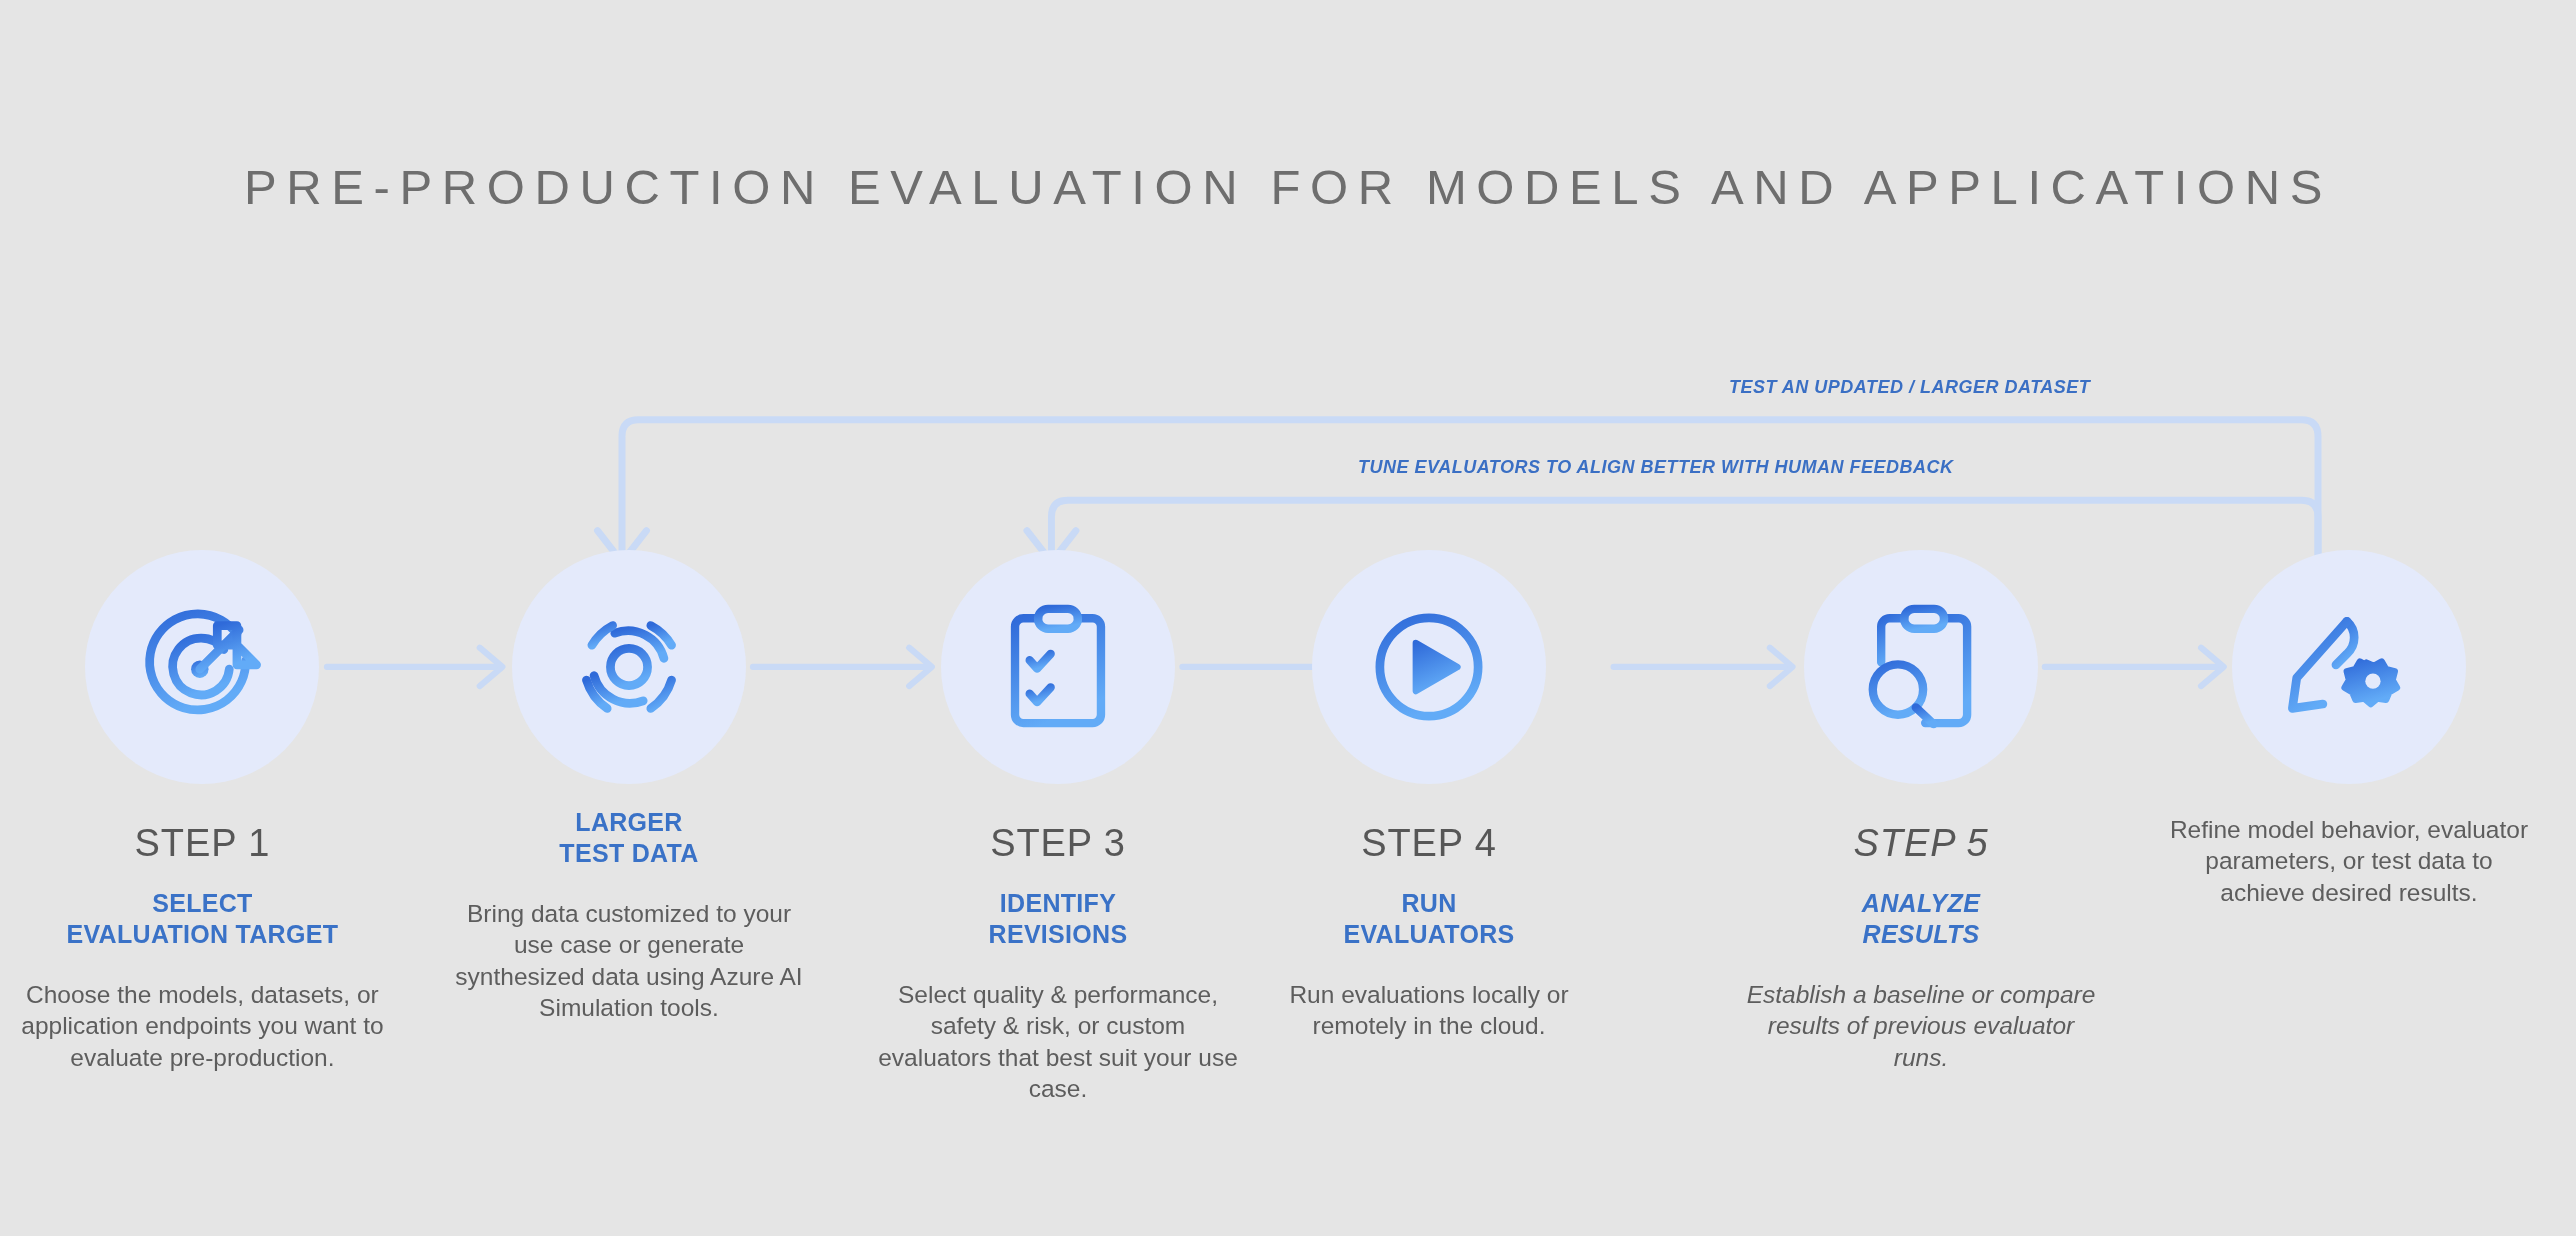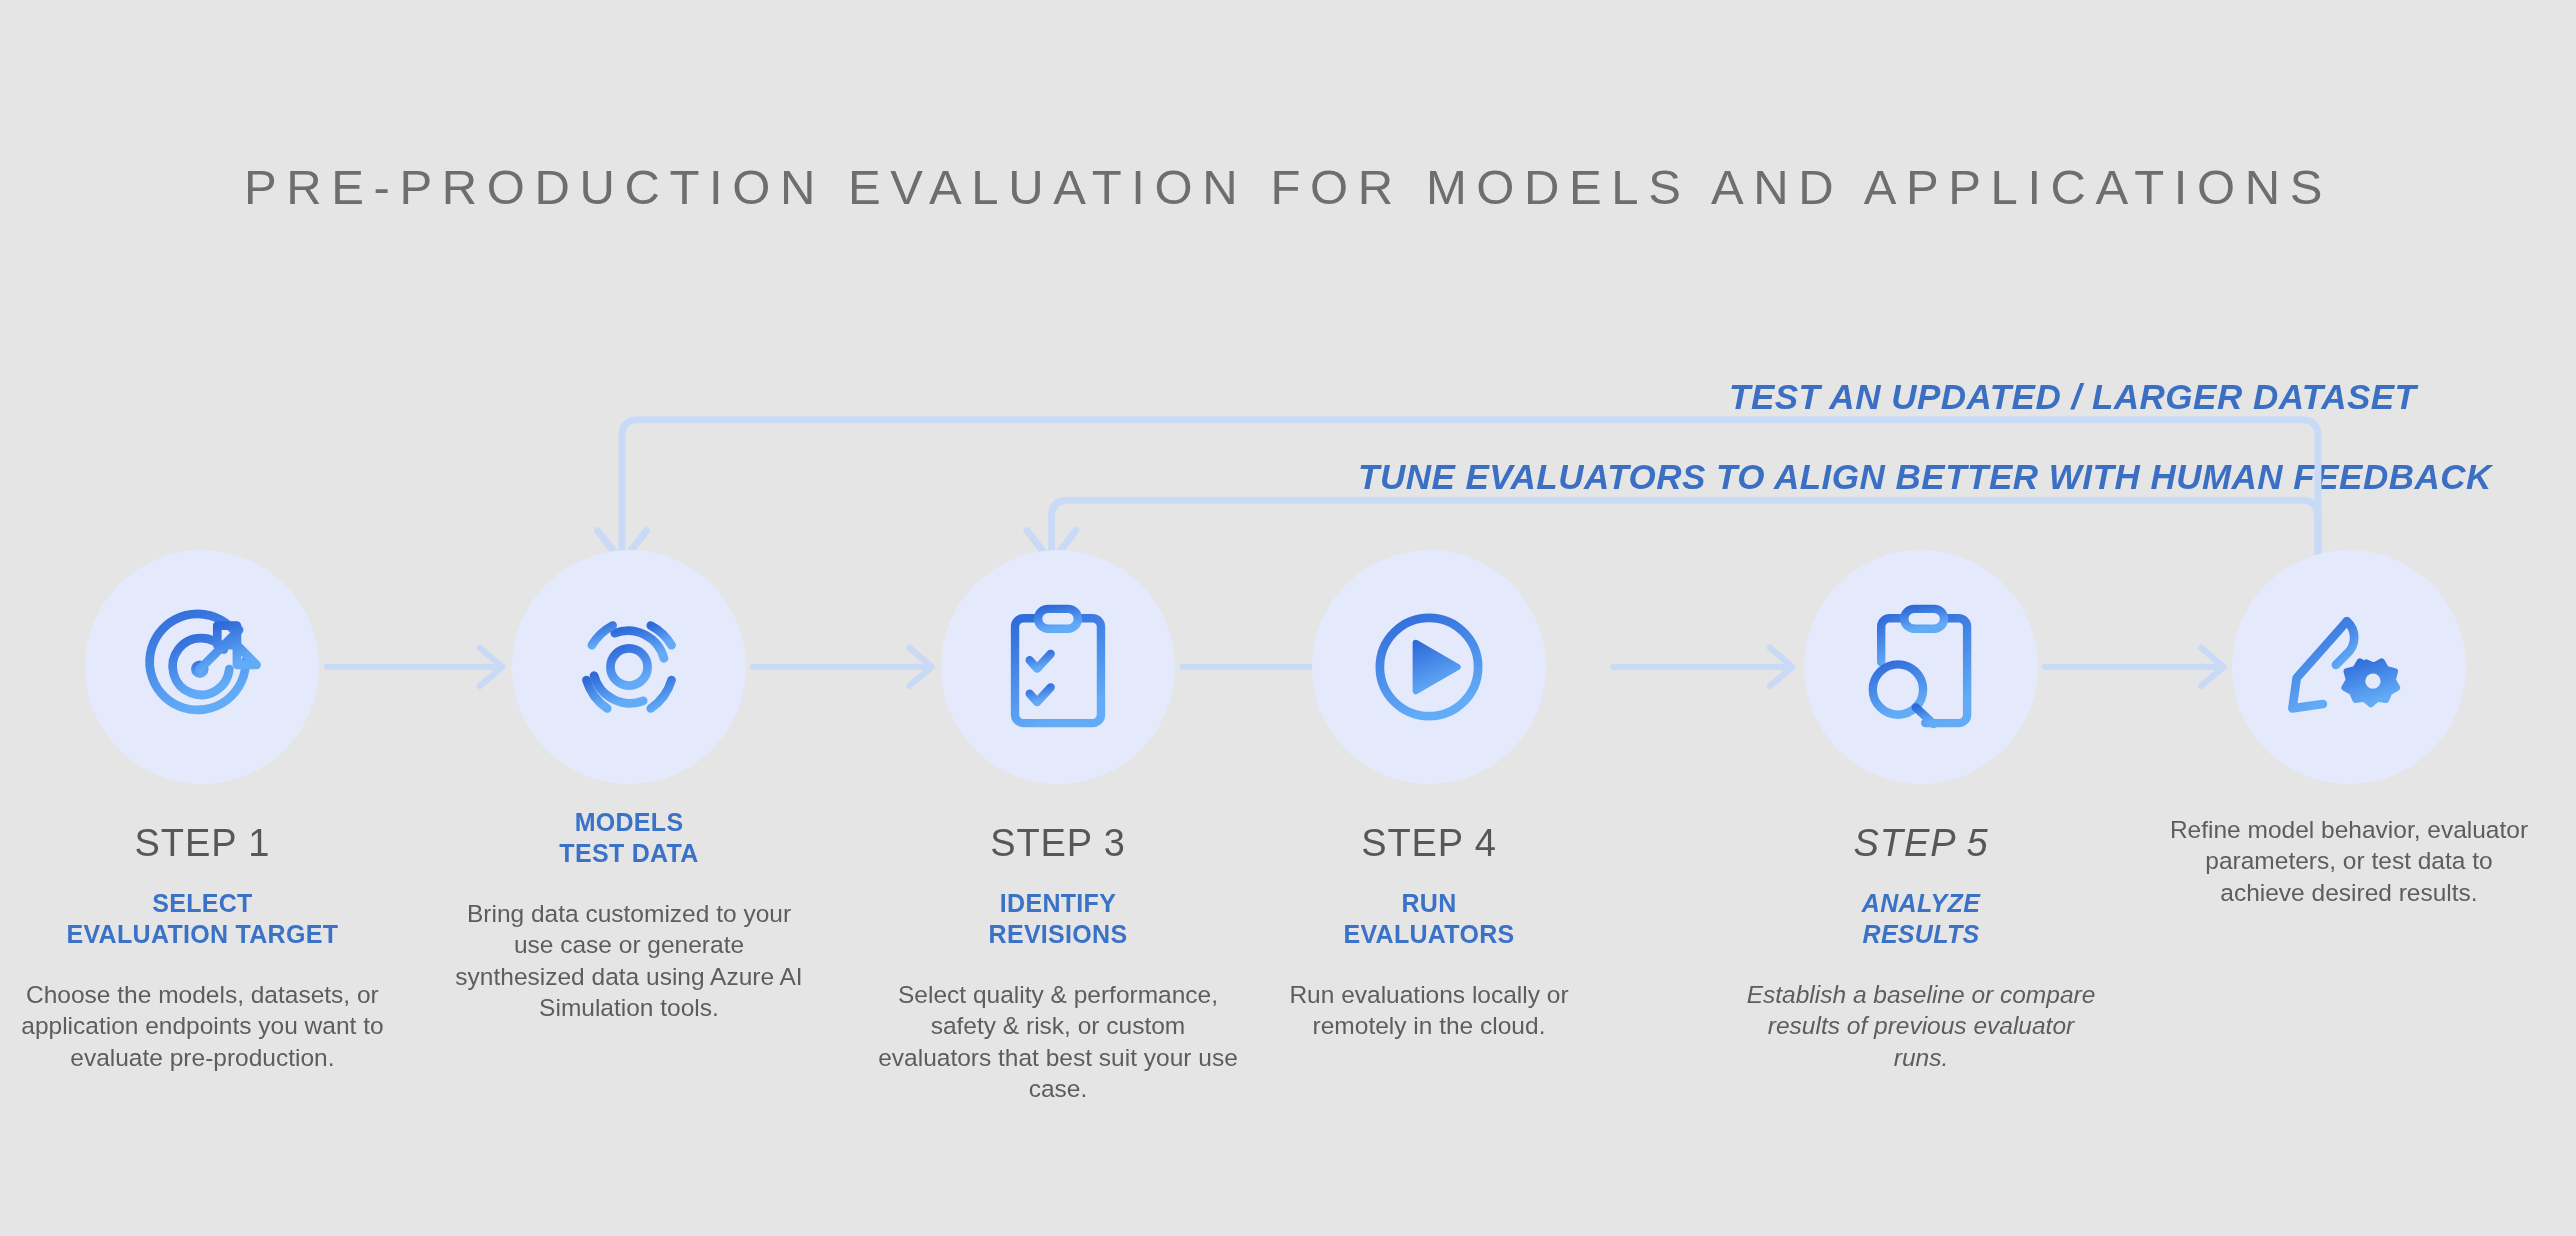--- a/index.html
+++ b/index.html
@@ -38,21 +38,21 @@
     white-space: nowrap;
     font-family: "Liberation Sans", sans-serif;
   }
 
   
   .loop-label {
     position: absolute;
     font-style: italic;
     font-weight: bold;
     color: #3a6fc4;
-    font-size: 35px;
+    font-size: 18px;
     letter-spacing: 0.5px;
     white-space: nowrap;
     font-family: "Liberation Sans", sans-serif;
   }
   #loop-label-dataset {
     left: 1729px;
     top: 377px;
   }
   #loop-label-tune {
     left: 1358px;
@@ -204,21 +204,21 @@
           <path d="M 47 29 A 34 34 0 0 1 92 52"></path>
           <path d="M 73 91 A 34 34 0 0 1 28 68"></path>
           <path d="M 26 40 A 48 48 0 0 1 45 22"></path>
           <path d="M 80 22 A 48 48 0 0 1 99 40"></path>
           <path d="M 21 72 A 48 48 0 0 0 40 98"></path>
           <path d="M 99 72 A 48 48 0 0 1 80 98"></path>
         </g>
       </svg>
     </div>
     <div class="step-title">
-      <div>MODELS</div>
+      <div>LARGER</div>
       <div>TEST DATA</div>
     </div>
     <div class="step-desc">Bring data customized to your use case or generate synthesized data using Azure AI Simulation tools.</div>
   </div>
 
   <div class="step" id="step-3">
     <div class="circle">
       <svg width="122" height="131" viewBox="0 0 110 125">
         <g fill="none" stroke="url(#icongrad)" stroke-width="8" stroke-linecap="round" stroke-linejoin="round">
           <path d="M 36 16 L 22 16 A 8 8 0 0 0 14 24 L 14 108 A 8 8 0 0 0 22 116 L 88 116 A 8 8 0 0 0 96 108 L 96 24 A 8 8 0 0 0 88 16 L 74 16"></path>

